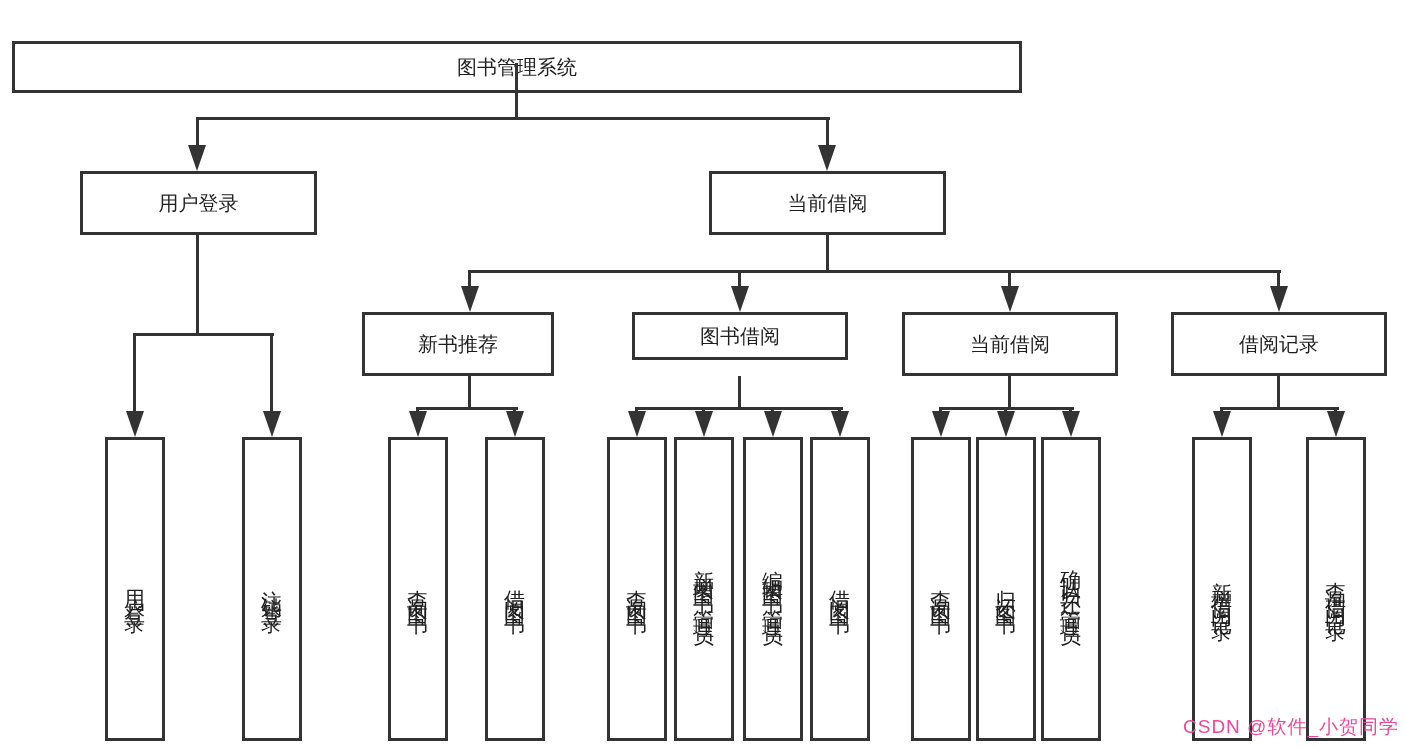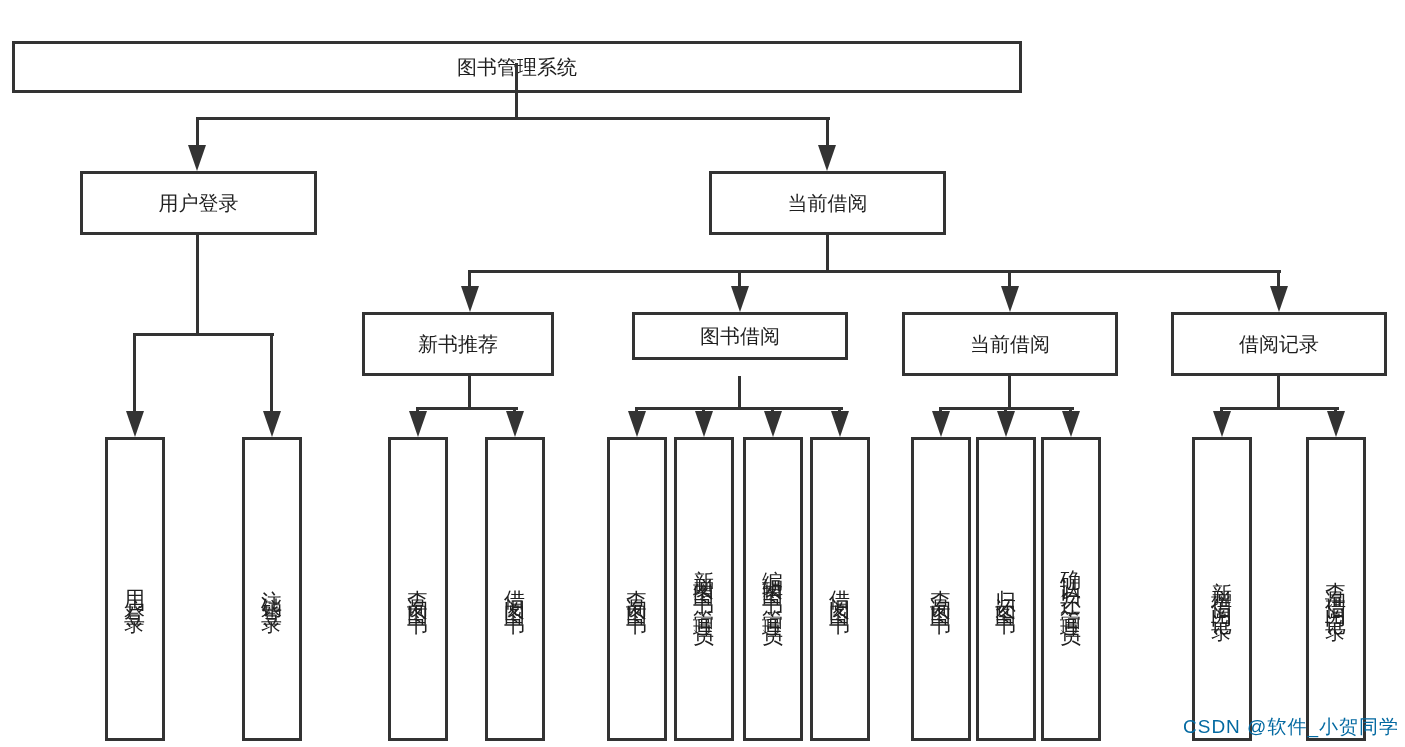--- a/index.html
+++ b/index.html
@@ -21,21 +21,21 @@
   .hline, .vline { position:absolute; background:#333333; }
   .hline { height:3px; }
   .vline { width:3px; }
   .arrow {
     position:absolute; width:0; height:0;
     border-left:9px solid transparent; border-right:9px solid transparent;
     border-top:26px solid #333333;
   }
   .watermark {
     position:absolute; left:1183px; top:714px; z-index:6;
-    font-size:19px; color:#0369a1; white-space:nowrap; letter-spacing:1px;
+    font-size:19px; color:#ec4899; white-space:nowrap; letter-spacing:1px;
   }
 </style>
 </head>
 <body>
 
 <div class="canvas">
 
   <div class="box" style="left:12px;top:13px;width:1010px;height:52px;margin-top:28px;">
     <span>图书管理系统</span>
   </div>

